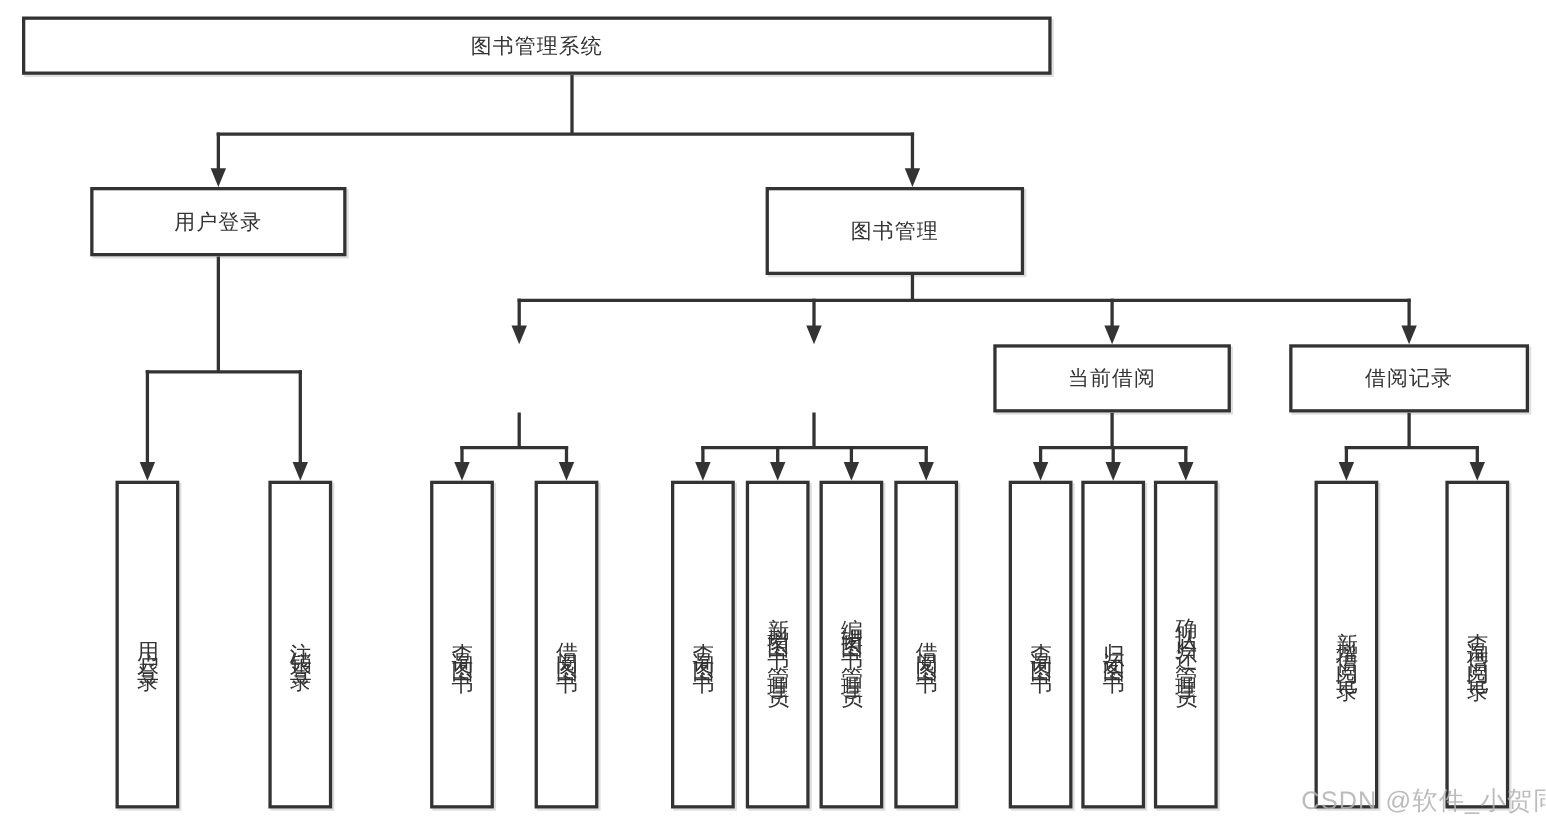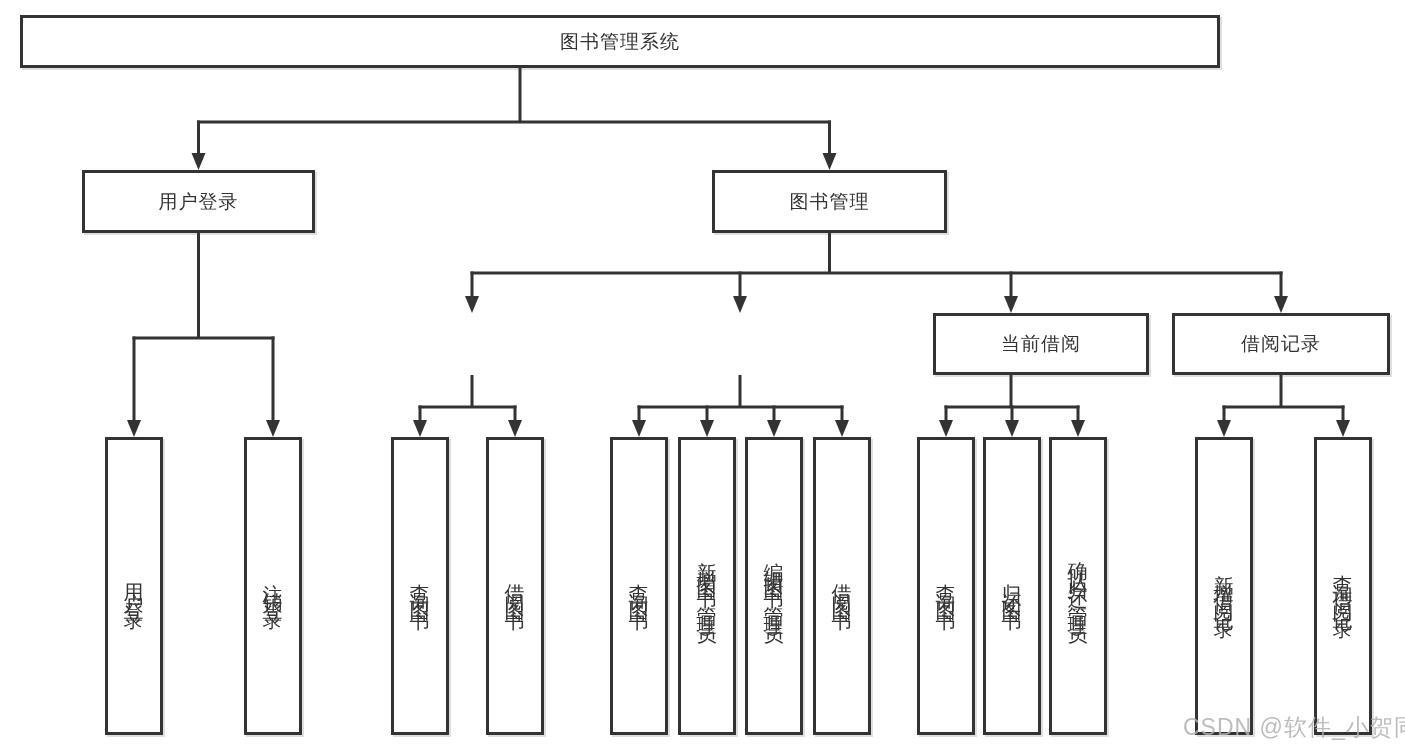--- a/index.html
+++ b/index.html
@@ -111,26 +111,26 @@
     <polygon points="1071,420 1085,420 1078,437"></polygon>
 
     <line x1="1281" y1="375" x2="1281" y2="407"></line>
     <line x1="1222.5" y1="407" x2="1344.5" y2="407"></line>
     <line x1="1224" y1="405.5" x2="1224" y2="423"></line>
     <polygon points="1217,420 1231,420 1224,437"></polygon>
     <line x1="1343" y1="405.5" x2="1343" y2="423"></line>
     <polygon points="1336,420 1350,420 1343,437"></polygon>
   </svg>
 
-  <div class="node hnode" style="left:20px; top:15px; width:1200px; height:53px;">图书管理系统</div>
+  <div class="node hnode" style="left:20px; top:15px; width:936px; height:53px;">图书管理系统</div>
 
   <div class="node hnode" style="left:82px; top:170px; width:233px; height:63px;">用户登录</div>
-  <div class="node hnode" style="left:712px; top:170px; width:235px; height:63px;">图书管理</div>
+  <div class="node hnode" style="left:696px; top:170px; width:235px; height:80px;">图书管理</div>
 
-  <div class="node hnode" style="left:933px; top:313px; width:216px; height:62px;">当前借阅</div>
+  <div class="node hnode" style="left:903px; top:313px; width:216px; height:62px;">当前借阅</div>
   <div class="node hnode" style="left:1172px; top:313px; width:218px; height:62px;">借阅记录</div>
 
   <div class="node vnode" style="left:105px; top:437px; width:58px; height:298px;">用户登录</div>
   <div class="node vnode" style="left:244px; top:437px; width:58px; height:298px;">注销登录</div>
 
   <div class="node vnode" style="left:391px; top:437px; width:58px; height:298px;">查询图书</div>
   <div class="node vnode" style="left:486px; top:437px; width:58px; height:298px;">借阅图书</div>
 
   <div class="node vnode" style="left:610px; top:437px; width:58px; height:298px;">查询图书</div>
   <div class="node vnode" style="left:678px; top:437px; width:58px; height:298px;">新增图书（管理员）</div>

